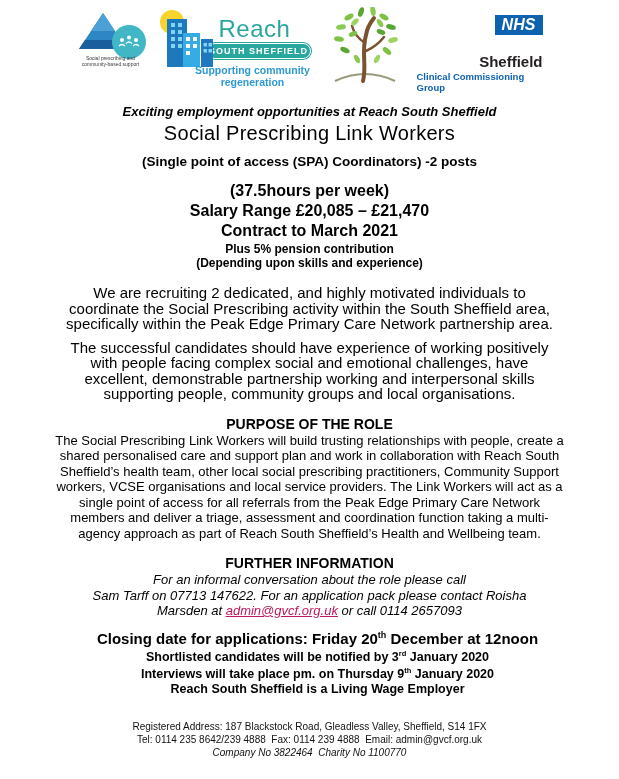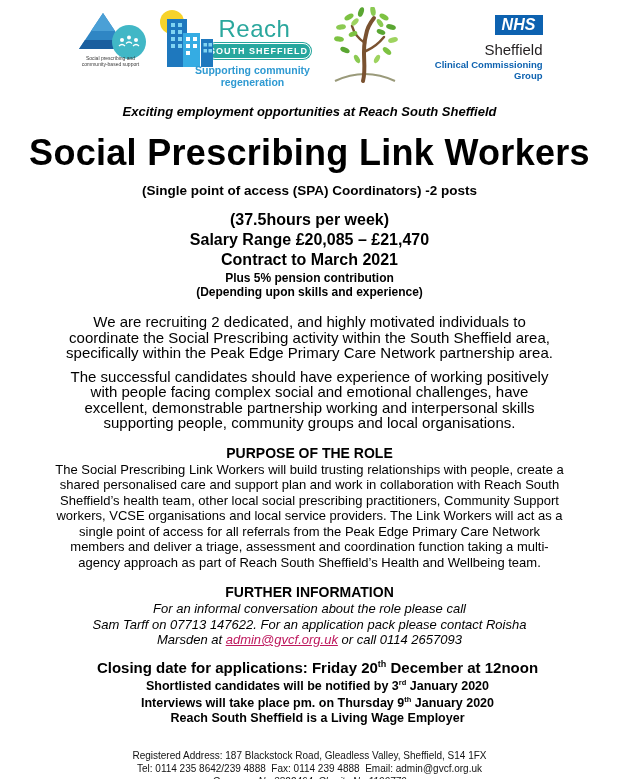--- a/index.html
+++ b/index.html
@@ -38,32 +38,32 @@
     color:#fff; font-size:9px; font-weight:bold; letter-spacing:1px;
     display:flex; align-items:center; justify-content:center;
     box-shadow:0 0 0 1px #27a79e;
   }
   .reach-tagline { position:absolute; left:18px; top:57px; width:156px; text-align:center; color:#2f9ad2; font-weight:bold; font-size:10.5px; }
 
   
   .tree-logo { width: 72px; height: 78px; flex:none; margin:0 10px; }
 
   
-  .nhs-logo { width: 126px; flex:none; display:flex; flex-direction:column; align-items:flex-end; padding-top:8px; text-align:right; }
+  .nhs-logo { width: 126px; flex:none; display:flex; flex-direction:column; align-items:flex-end; padding-top:8px; text-align:left; }
   .nhs-box {
     background:#0d62b0; color:#fff; width:48px; height:20px;
     font-style:italic; font-weight:bold; font-size:16px;
     display:flex; align-items:center; justify-content:center;
   }
-  .nhs-org { font-size:15px; font-weight:normal; color:#231f20; margin-top:6px; }
+  .nhs-org { font-size:15px; font-weight:bold; color:#231f20; margin-top:18px; }
   .nhs-suborg { font-size:9.5px; font-weight:bold; color:#0d62b0; margin-top:1px; }
 
   
   .tagline { margin-top:16px; font-size:13px; font-weight:bold; font-style:italic; }
-  .main-title { margin-top:13px; font-size:36px; font-weight:bold; letter-spacing:0.3px; }
+  .main-title { margin-top:3px; font-size:20px; font-weight:normal; letter-spacing:0.3px; }
   .subtitle { margin-top:9px; font-size:13.5px; font-weight:bold; }
 
   .hours-block { margin-top:12px; font-size:16px; font-weight:bold; line-height:20px;text-align:center; }
   .pension-block { margin-top:2px; font-size:12px; line-height:13.5px;font-weight:bold; }
 
   .body-para { width:505px; margin:0 auto; font-size:15px; line-height:15.5px; }
   .para1 { margin-top:15px; }
   .para2 { margin-top:8px; }
 
   .section-heading { margin-top:14px; font-size:14px; font-weight:bold; }

